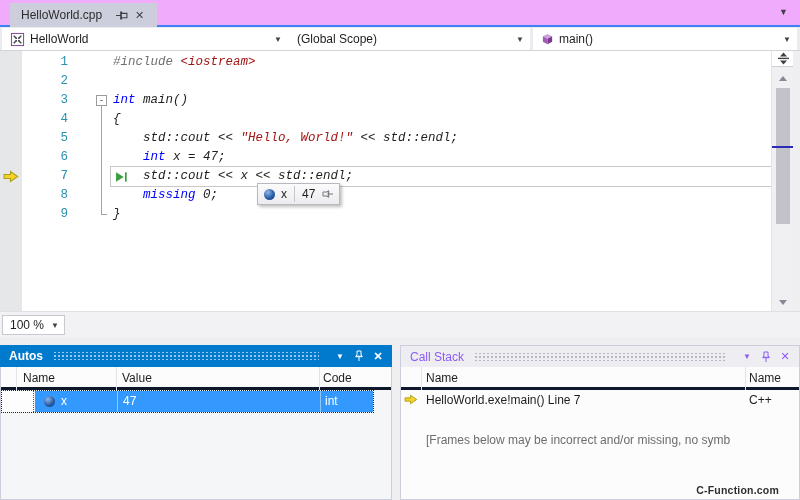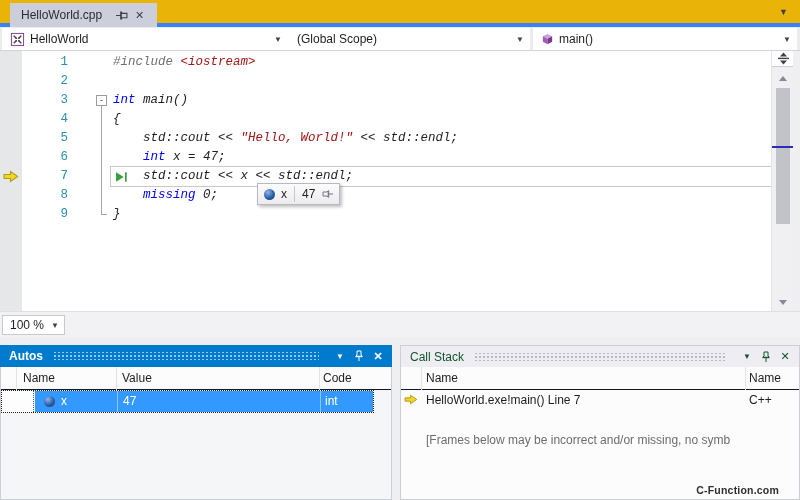--- a/index.html
+++ b/index.html
@@ -1,21 +1,21 @@
 <!DOCTYPE html>
 <html><head>
 <meta charset="utf-8">
 <style>
   * { margin:0; padding:0; box-sizing:border-box; }
   html,body { width:800px; height:500px; overflow:hidden; }
   body { font-family:"Liberation Sans", sans-serif; font-size:12px; color:#1E1E1E; }
   #app { position:relative; width:800px; height:500px; background:#EFEFF2; overflow:hidden; }
 
   
-  .tabstrip { position:absolute; left:0; top:0; width:800px; height:27px; background:#eab308; border-bottom:4px solid #3b82f6; }
+  .tabstrip { position:absolute; left:0; top:0; width:800px; height:27px; background:#f0abfc; border-bottom:2px solid #3b82f6; }
   .doc-tab { position:absolute; left:10px; top:3px; height:24px; background:#CCCEDB; display:flex; align-items:center; padding:0 10px 0 11px; color:#2D2D30; }
   .doc-tab .t-title { margin-right:9px; }
   .t-btn { display:inline-flex; align-items:center; justify-content:center; width:15px; height:15px; color:#3F3F46; margin-left:3px; cursor:default; }
   .t-close { font-size:11px; line-height:15px; }
   .strip-chev { position:absolute; right:12px; top:7px; color:#3F3F46; font-size:9px; }
 
   
   .navbar { position:absolute; left:0; top:27px; width:800px; height:24px; background:#EBEBF0; border-bottom:1px solid #D3D3DA; }
   .combo { position:absolute; top:1px; height:22px; background:#FFFFFF; display:flex; align-items:center; padding:0 6px 0 8px; }
   .combo .c-label { flex:1; white-space:nowrap; overflow:hidden; }
@@ -59,28 +59,28 @@
 
   
   .ed-bottom { position:absolute; left:0; top:311px; width:800px; height:26px; background:#F2F2F4; border-top:1px solid #E0E0E4; }
   .zoom-combo { position:absolute; left:2px; top:3px; width:63px; height:20px; background:#FFFFFF; border:1px solid #C8C8D0; display:flex; align-items:center; padding:0 5px 0 7px; }
   .zoom-combo .c-arrow { margin-left:auto; font-size:8px; color:#424242; }
 
   
   .panel { position:absolute; top:345px; height:155px; }
   .ptitle { height:22px; display:flex; align-items:center; padding:0 6px 0 9px; }
   .ptitle.active { background:#007ACC; color:#FFFFFF;font-weight:bold; }
-  .ptitle.inactive { background:#EEEEF2; color:#14532d; border:1px solid #CCCEDB; border-bottom:none; }
+  .ptitle.inactive { background:#EEEEF2; color:#8b5cf6; border:1px solid #CCCEDB; border-bottom:none; }
   .grip { flex:1; height:8px; margin:0 10px; background-image:radial-gradient(circle, rgba(255,255,255,.6) 1px, transparent 1.2px); background-size:4px 4px; background-position:0 2px; }
   .ptitle.inactive .grip { background-image:radial-gradient(circle, rgba(125,130,150,.5) 1px, transparent 1.2px); }
   .ticon { display:inline-flex; align-items:center; justify-content:center; width:16px; height:16px; margin-left:3px; cursor:default; }
   .ticon.chev { font-size:8px; }
   .ticon.close { font-size:11px; }
   .pbody { position:relative; height:133px; border:1px solid #CCCEDB; border-top:none; overflow:hidden; }
-  .grid-header { position:absolute; left:0; top:0; right:0; height:23px; background:#FCFCFD; border-bottom:1px solid #0f172a; }
+  .grid-header { position:absolute; left:0; top:0; right:0; height:23px; background:#FCFCFD; border-bottom:3px solid #0f172a; }
   .hcell { position:absolute; top:4px; color:#1E1E1E; }
   .vsep { position:absolute; top:0; width:1px; background:#E2E2E7; }
 
   
   .autos-body { background:#F5F6F8; }
   .autos-hdr-bg { position:absolute; left:0; top:0; right:0; height:23px; background:#FFFFFF; }
   .autos-row { position:absolute; left:1px; top:24px; width:371px; height:21px; outline:1px dotted #222; }
   .row-gutter { position:absolute; left:0; top:0; width:32px; height:21px; background:#FDFDFD; border-right:1px dotted #555; }
   .row-sel { position:absolute; left:33px; top:0; width:338px; height:21px; background:#3399FF; color:#FFFFFF; }
   .row-sel .rs-sep { position:absolute; top:0; width:1px; height:21px; background:rgba(255,255,255,.45); }

